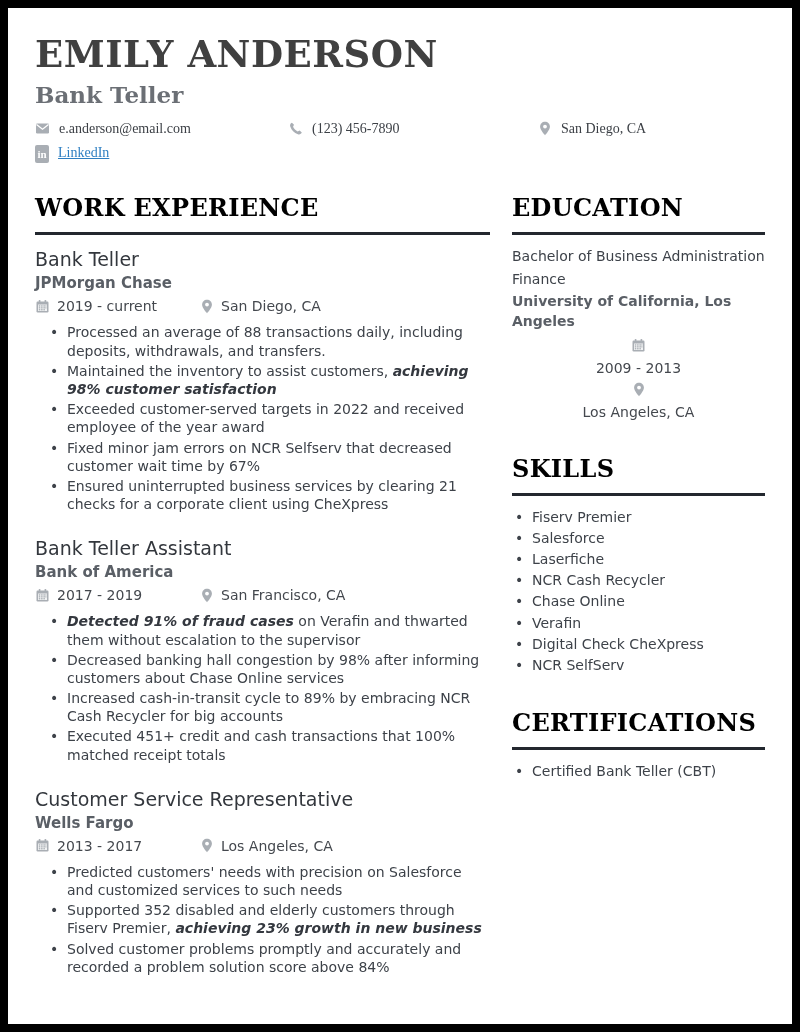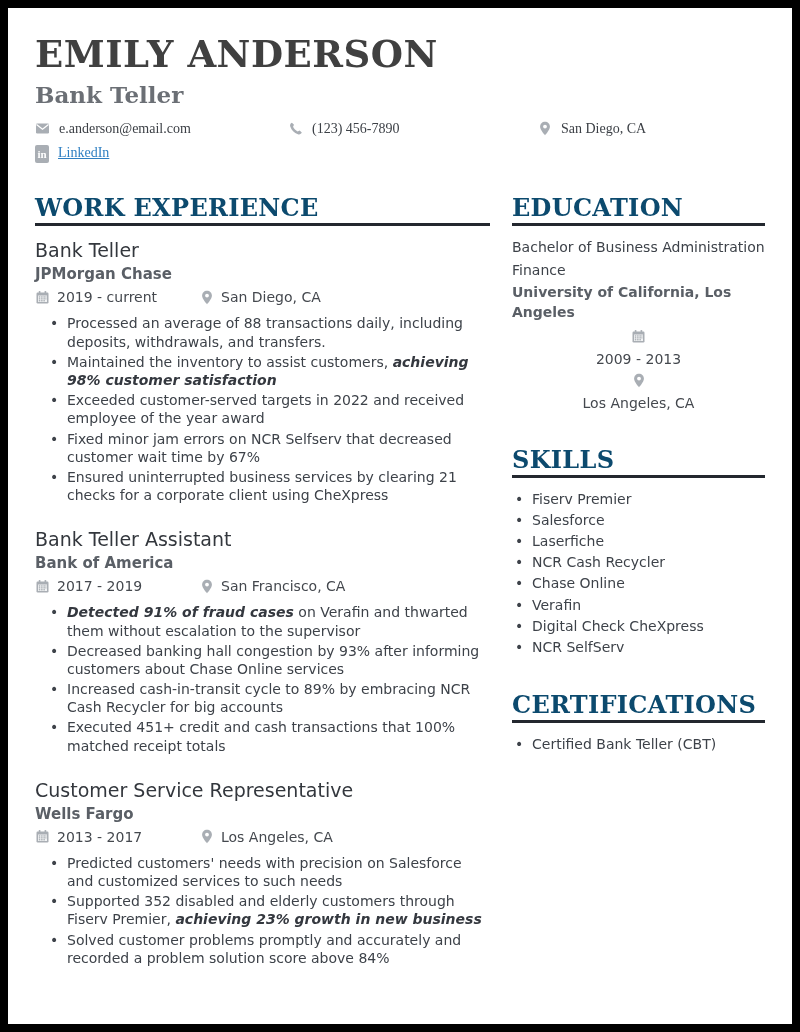--- a/index.html
+++ b/index.html
@@ -55,24 +55,24 @@
 
   
   .columns{ display:flex; gap:22px; margin-top:30px; }
   .col-left{ flex:0 0 455px; }
   .col-right{ flex:1 1 auto; }
 
   h2.section-heading{
     font-family:"DejaVu Serif", serif;
     font-weight:700;
     font-size:24px;
-    color:#0c4a6e;
+    color:#000000;
     letter-spacing:.3px;
     border-bottom:3px solid #23282f;
-    padding-bottom:1px;
+    padding-bottom:10px;
   }
 
   
   .job{ margin-top:13px; margin-bottom:24px; }
   .job-title{
     font-size:19px;
     color:#33373d;
     font-weight:400;
   }
   .company{
@@ -270,21 +270,21 @@
               <span class="icon">
                   <svg width="14" height="15" viewBox="0 0 14 15">
                     <use href="#ic-pin"></use>
                   </svg>
                 </span>
               <span>San Francisco, CA</span>
             </span>
           </div>
           <ul class="bullets">
               <li><span class="em">Detected 91% of fraud cases</span><span> on Verafin and thwarted them without escalation to the supervisor</span></li>
-              <li><span>Decreased banking hall congestion by 93% after informing customers about Chase Online services</span></li>
+              <li><span>Decreased banking hall congestion by 98% after informing customers about Chase Online services</span></li>
               <li><span>Increased cash-in-transit cycle to 89% by embracing NCR Cash Recycler for big accounts</span></li>
               <li><span>Executed 451+ credit and cash transactions that 100% matched receipt totals</span></li>
             </ul>
         </div>
 
         <div class="job">
           <div class="job-title">Customer Service Representative</div>
           <div class="company">Wells Fargo</div>
           <div class="meta-row">
             <span class="meta-item date">

